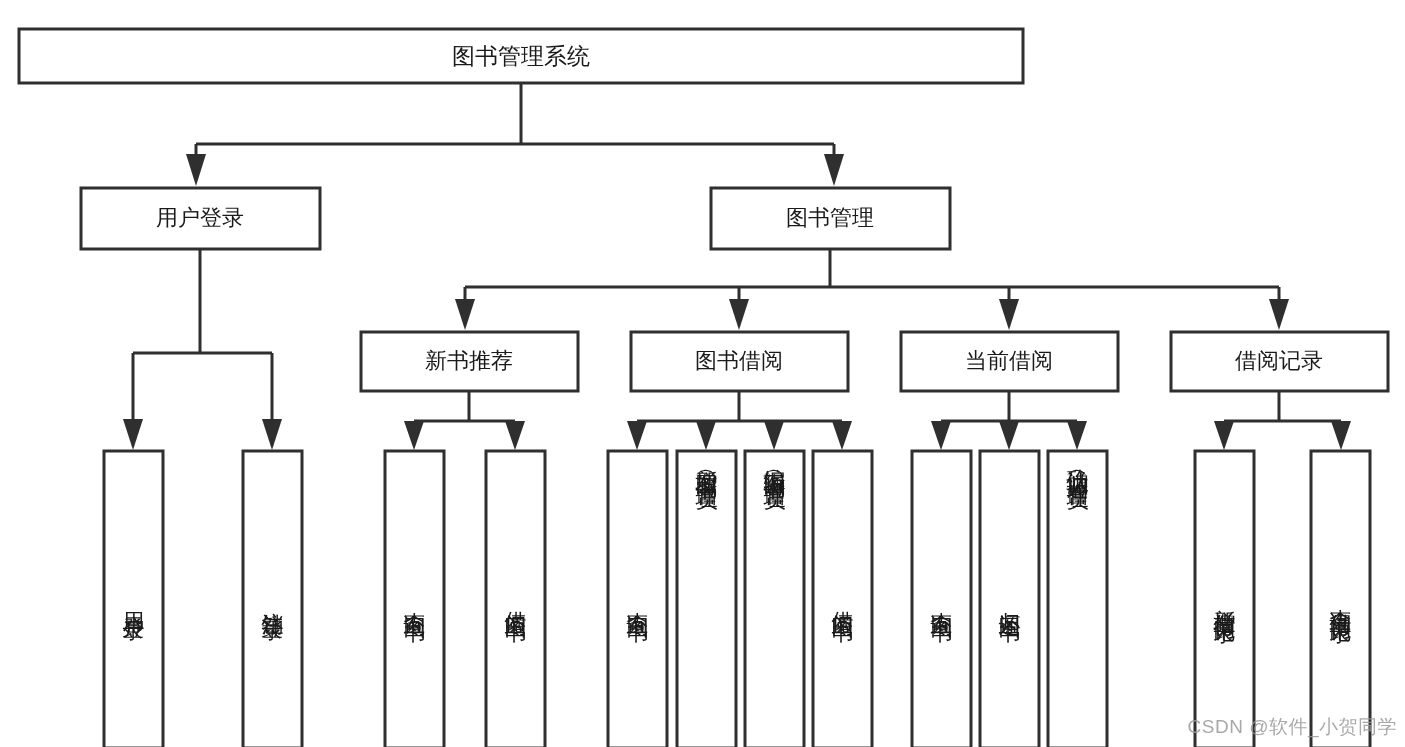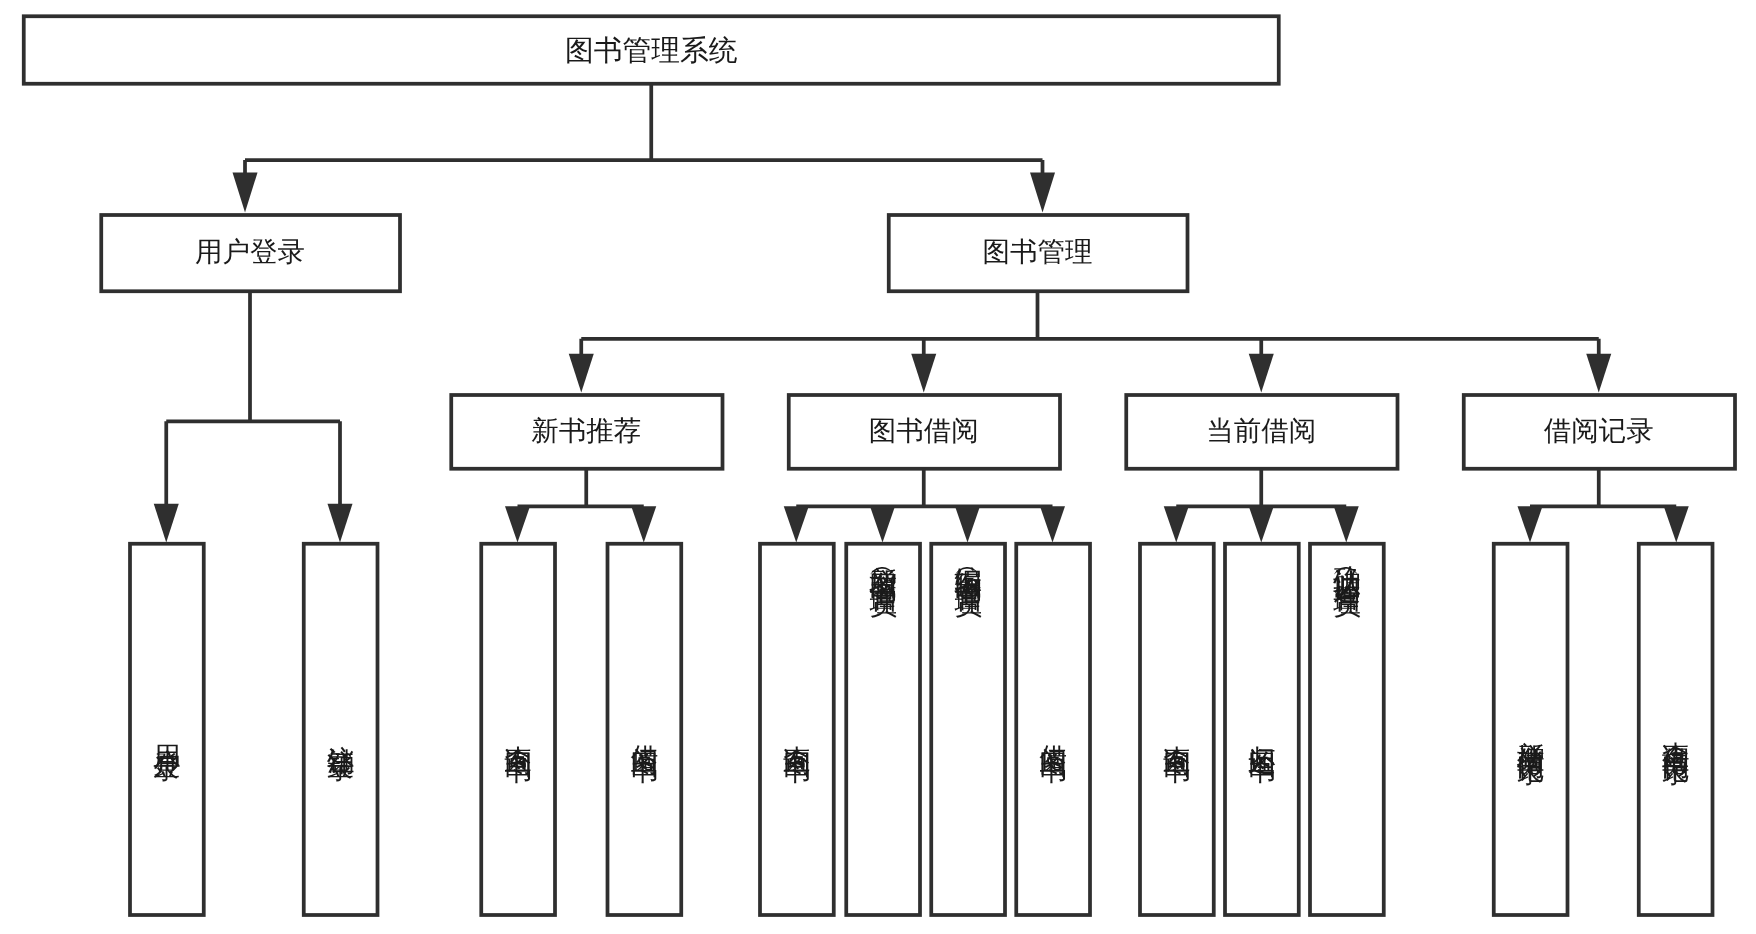--- a/index.html
+++ b/index.html
@@ -10,21 +10,21 @@
   body {
     width: 1405px;
     height: 747px;
     font-family: "Liberation Sans", "DejaVu Sans", sans-serif;
     overflow: hidden;
     position: relative;
   }
   #diagram-root {
     position: absolute;
     left: 0;
-    top: 0;
+    top: 16px;
     width: 1405px;
     height: 728px;
   }
   svg.flowchart {
     display: block;
     width: 1405px;
     height: 747px;
   }
   .node-box {
     fill: #ffffff;
@@ -247,14 +247,15 @@
     <span class="leaf-text">确认归还（管理员）</span>
   </div>
 
   <div class="leaf-text-wrap" style="left:1195px; top:435px; width:59px; height:297px;">
     <span class="leaf-text">新增借阅记录</span>
   </div>
   <div class="leaf-text-wrap" style="left:1311px; top:435px; width:59px; height:297px;">
     <span class="leaf-text">查询借阅记录</span>
   </div>
 
+  <div class="watermark">CSDN @软件_小贺同学</div>
 
 </div>
 
 </body></html>

